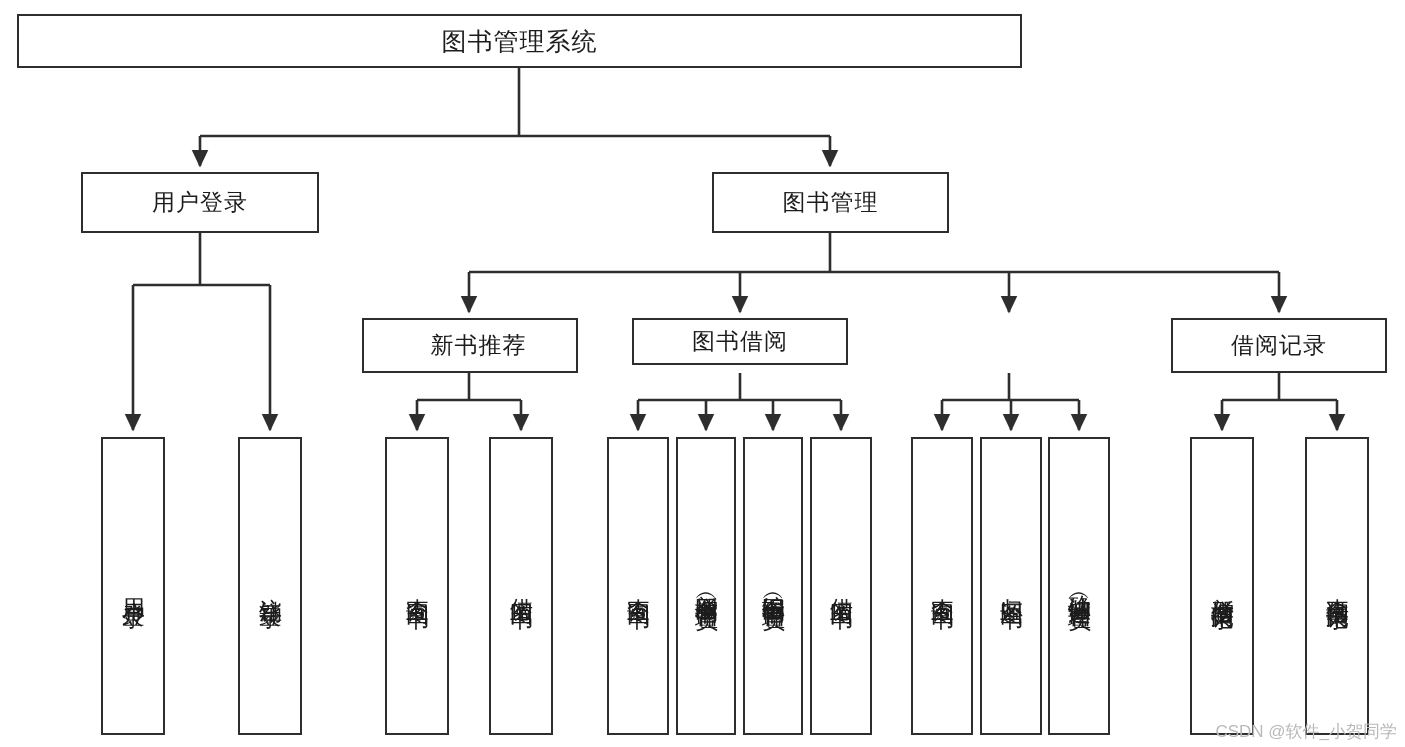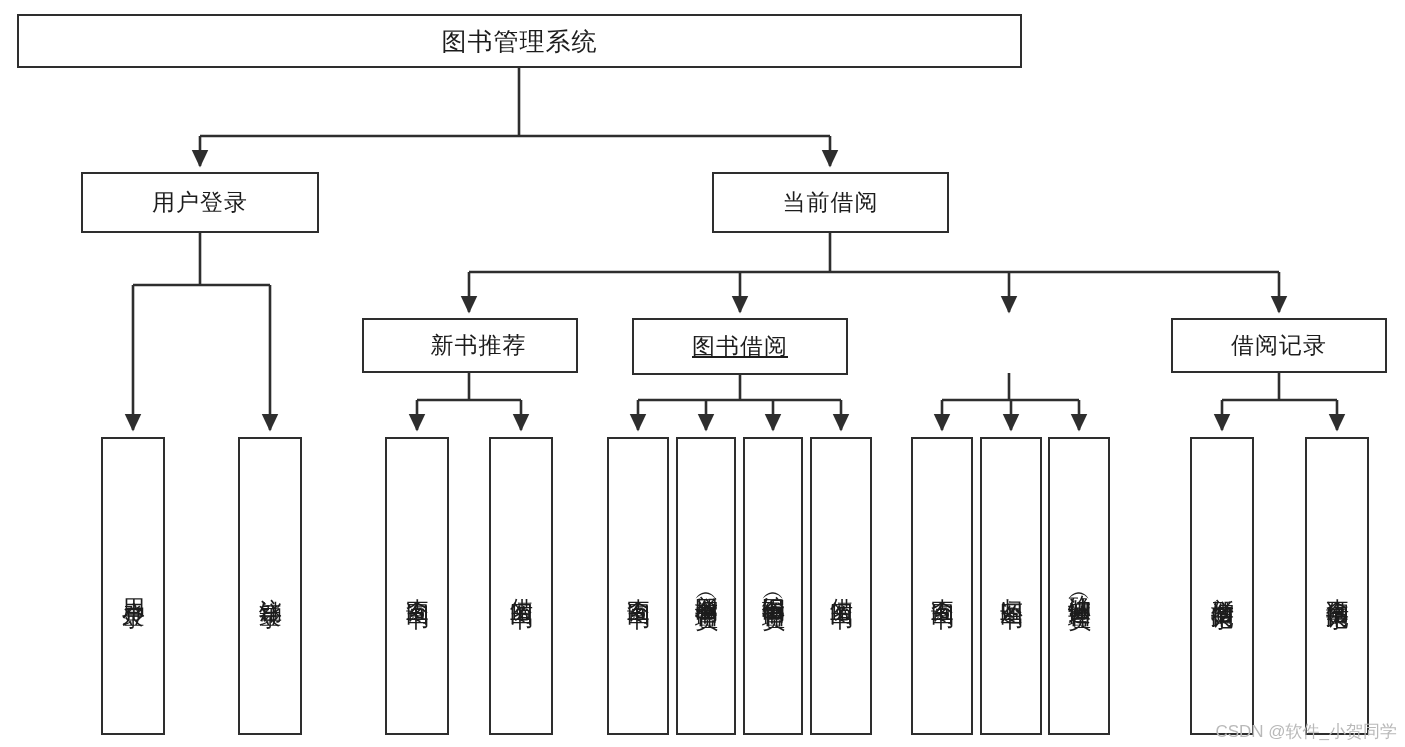--- a/index.html
+++ b/index.html
@@ -130,28 +130,28 @@
 
   <div class="node tier-root" style="left:17px; top:14px; width:1005px; height:54px;">
     <span class="node-label">图书管理系统</span>
   </div>
 
   <div class="node tier-2" style="left:81px; top:172px; width:238px; height:61px;">
     <span class="node-label">用户登录</span>
   </div>
 
   <div class="node tier-2" style="left:712px; top:172px; width:237px; height:61px;">
-    <span class="node-label">当前借阅</span>
+    <span class="node-label">图书管理</span>
   </div>
 
   <div class="node tier-3" style="left:362px; top:318px; width:216px; height:55px;padding-left:17px;">
     <span class="node-label">新书推荐</span>
   </div>
 
-  <div class="node tier-3" style="left:632px; top:318px; width:216px; height:57px;text-decoration:underline;">
+  <div class="node tier-3" style="left:632px; top:318px; width:216px; height:47px;">
     <span class="node-label">图书借阅</span>
   </div>
 
 
   <div class="node tier-3" style="left:1171px; top:318px; width:216px; height:55px;">
     <span class="node-label">借阅记录</span>
   </div>
 
   <div class="node leaf" style="left:101px; top:437px; width:64px; height:298px;">
     <span class="node-label">用户登录</span>

